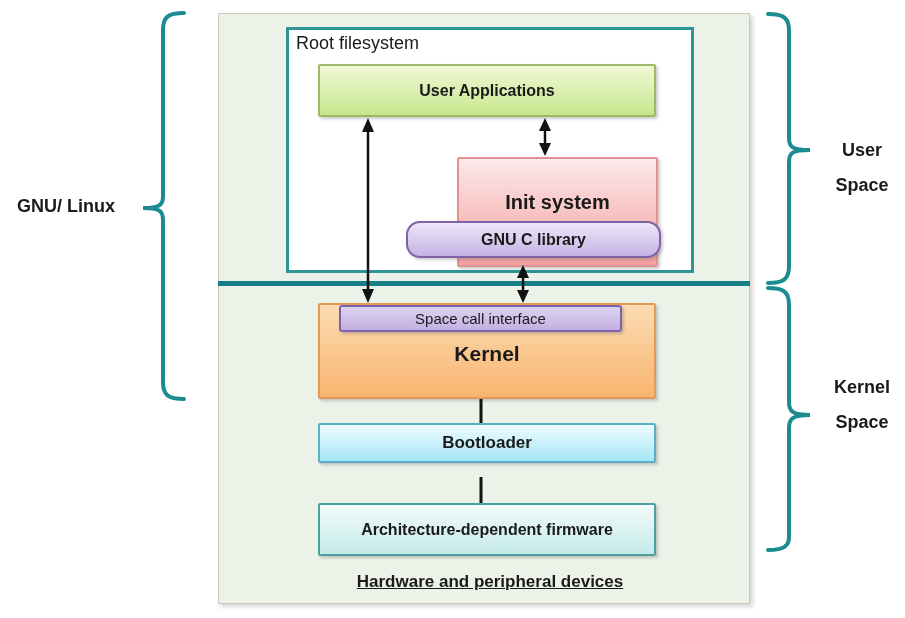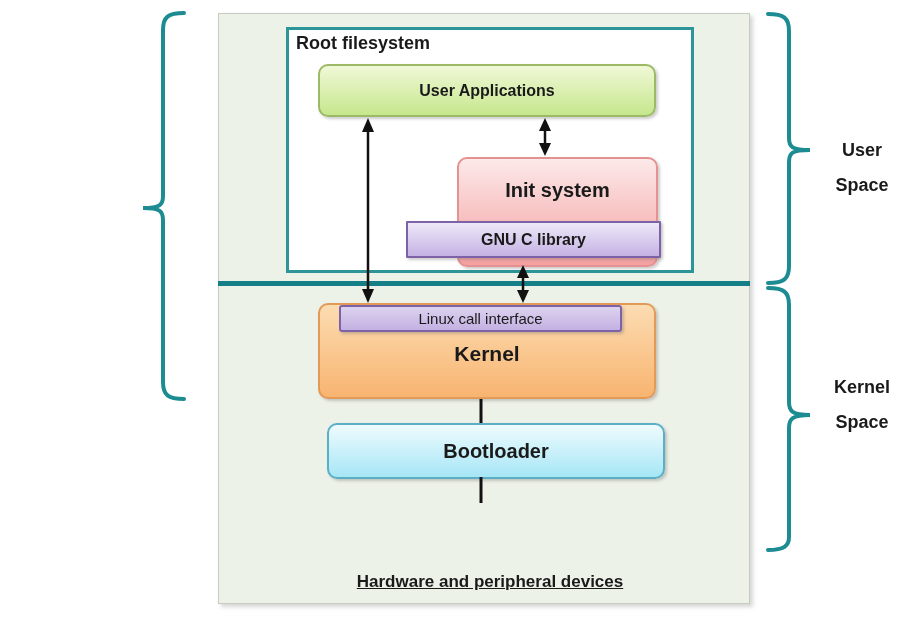--- a/index.html
+++ b/index.html
@@ -13,61 +13,61 @@
     left:218px;top:13px;width:532px;height:591px;
     background:#edf2e9;border:1px solid #c6cabf;
     box-shadow:3px 3px 4px rgba(140,140,140,.35);
   }
   
   .root-fs{
     left:286px;top:27px;width:408px;height:246px;
     background:#ffffff;border:3px solid #2b9598;
   }
   .root-fs-label{
-    left:296px;top:33px;font-size:18px;font-weight:bold;
+    left:296px;top:33px;font-size:18px;font-weight:normal;
   }
   .box{
     display:flex;align-items:center;justify-content:center;
     text-align:center;font-weight:bold;
     box-shadow:2px 2px 3px rgba(110,110,110,.35);
-    border-radius:10px;
+    border-radius:2px;
   }
   .user-apps{
     left:318px;top:64px;width:338px;height:53px;font-size:16px;
     background:linear-gradient(to bottom,#f0f8d6,#c6e78d);
     border:2px solid #9cb966;
   }
   .init-system{
     left:457px;top:157px;width:201px;height:110px;font-size:20px;
     background:linear-gradient(to bottom,#fce9e9,#f5a0a0);
     border:2px solid #e49191;
-    align-items:flex-start;padding-top:20px;
+    align-items:flex-start;padding-top:32px;
   }
   .gnu-c-lib{
     left:406px;top:221px;width:255px;height:37px;font-size:16px;
     background:linear-gradient(to bottom,#ede8f8,#c5b2e4);
-    border:2px solid #7e62a8;border-radius:1px;
+    border:2px solid #7e62a8;border-radius:14px;
   }
   .separator{
     left:218px;top:281px;width:532px;height:5px;background:#157f87;
   }
   .kernel{
     left:318px;top:303px;width:338px;height:96px;font-size:21px;
     background:linear-gradient(to bottom,#fcdcb2,#f8b470);
     border:2px solid #e39a57;
     align-items:flex-start;padding-top:37px;
   }
   .sci{
     left:339px;top:305px;width:283px;height:27px;
     font-size:15px;font-weight:normal;
     background:linear-gradient(to bottom,#ddd3ef,#c3b0e2);
     border:2px solid #7e62a8;border-radius:3px;
   }
   .bootloader{
-    left:327px;top:423px;width:338px;height:56px;font-size:20px;
+    left:318px;top:423px;width:338px;height:40px;font-size:17px;
     background:linear-gradient(to bottom,#eefbfe,#a6e6f6);
     border:2px solid #5aaec6;
   }
   .arch-fw{
     left:318px;top:503px;width:338px;height:53px;font-size:16px;
     background:linear-gradient(to bottom,#f2fbfa,#c5eaea);
     border:2px solid #4da0a0;
   }
   .hardware-label{
     left:286px;top:572px;width:408px;text-align:center;
@@ -102,28 +102,30 @@
   <div class="abs box user-apps">User Applications</div>
 
   <div class="abs box init-system">Init system</div>
 
   <div class="abs box gnu-c-lib">GNU C library</div>
 
   <div class="abs separator"></div>
 
   <div class="abs box kernel">Kernel</div>
 
-  <div class="abs box sci">Linux call interface</div>
+  <div class="abs box sci">Space call interface</div>
 
   <div class="abs box bootloader">Bootloader</div>
 
+  <div class="abs box arch-fw">Architecture-dependent firmware</div>
 
   <div class="abs hardware-label">Hardware and peripheral devices</div>
 
 
+  <div class="abs gnu-linux-label">GNU/ Linux</div>
 
   <div class="abs side-label user-space-label">
     <div>User</div>
     <div>Space</div>
   </div>
 
   <div class="abs side-label kernel-space-label">
     <div>Kernel</div>
     <div>Space</div>
   </div>

